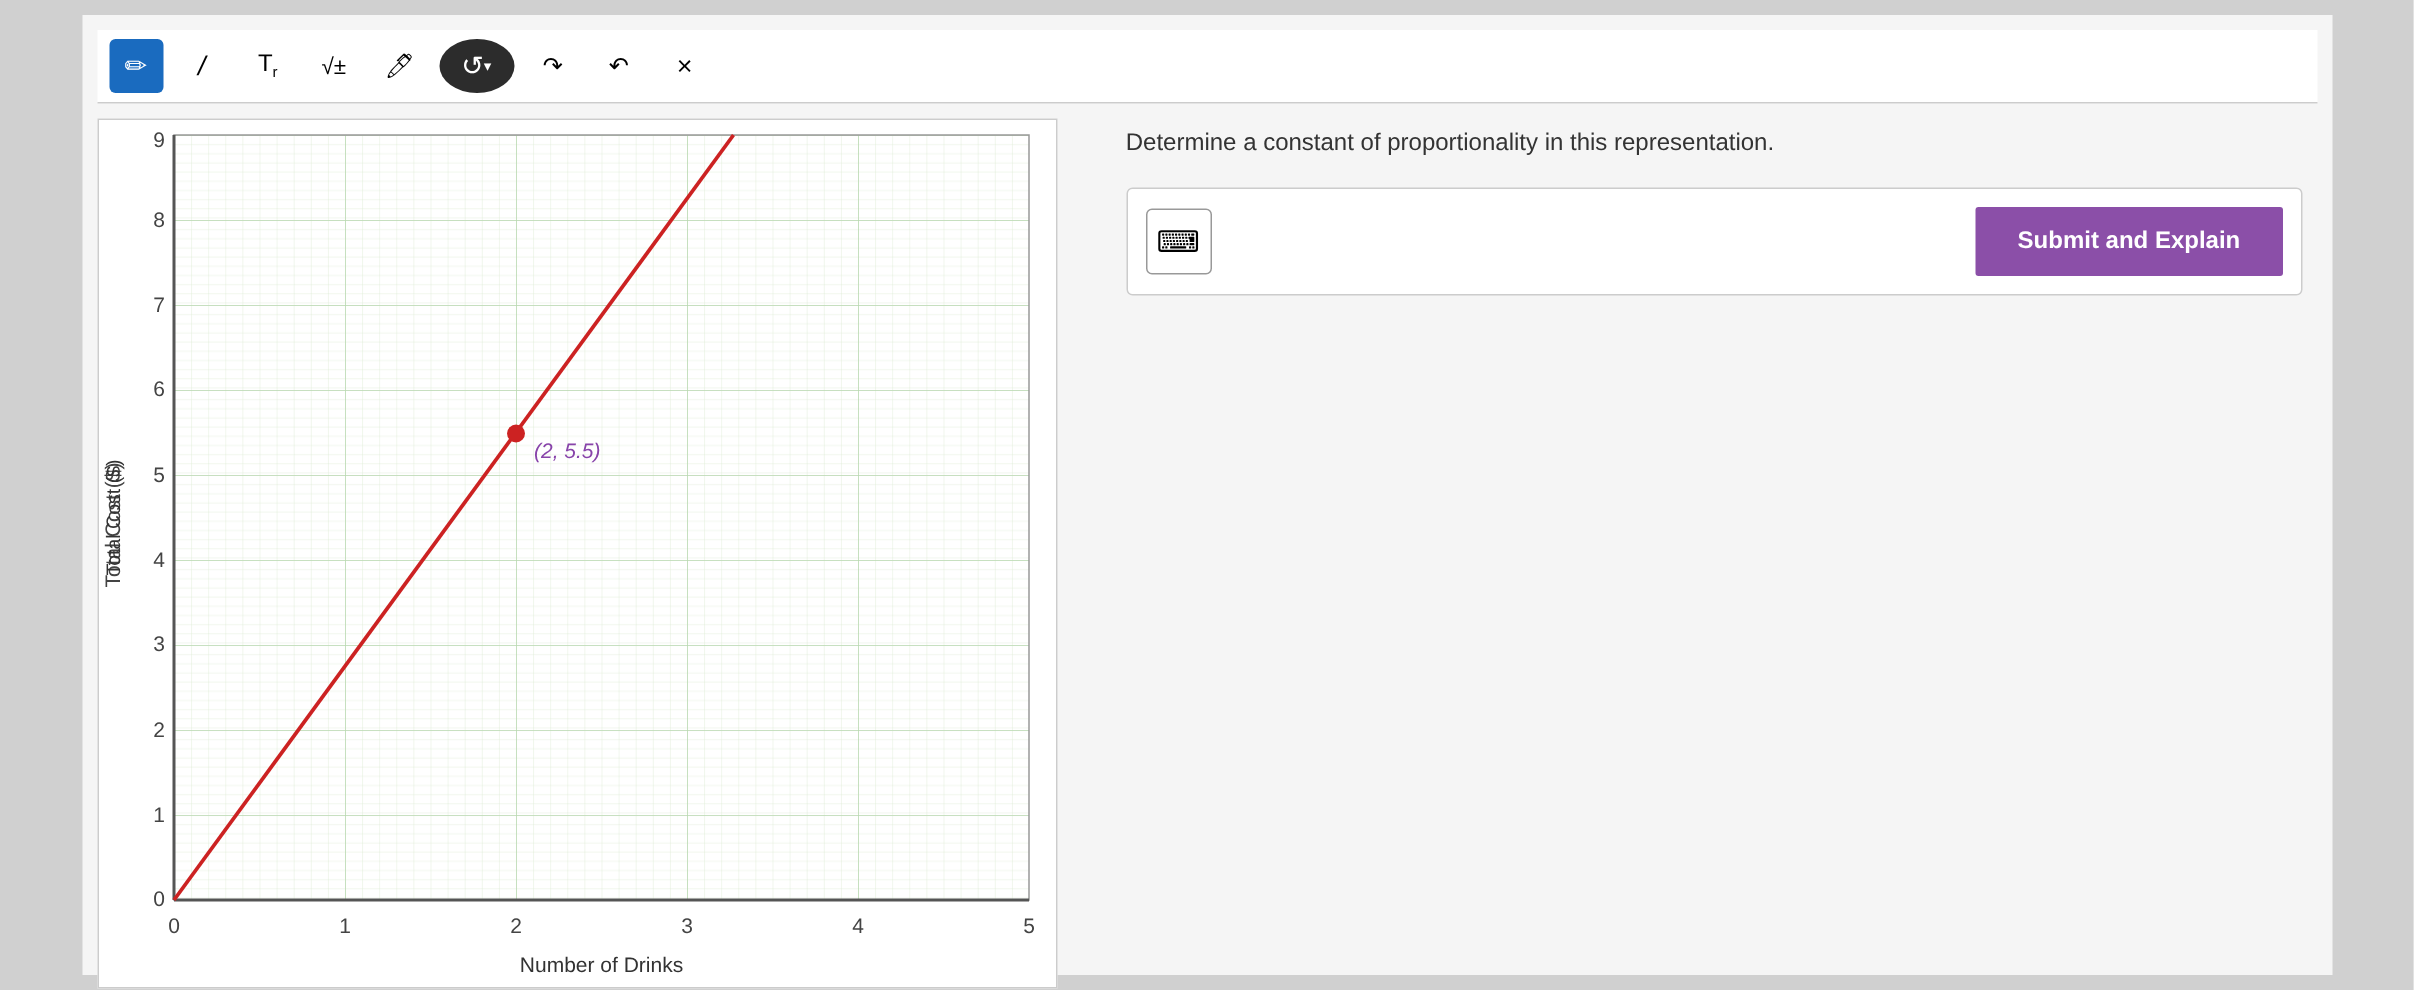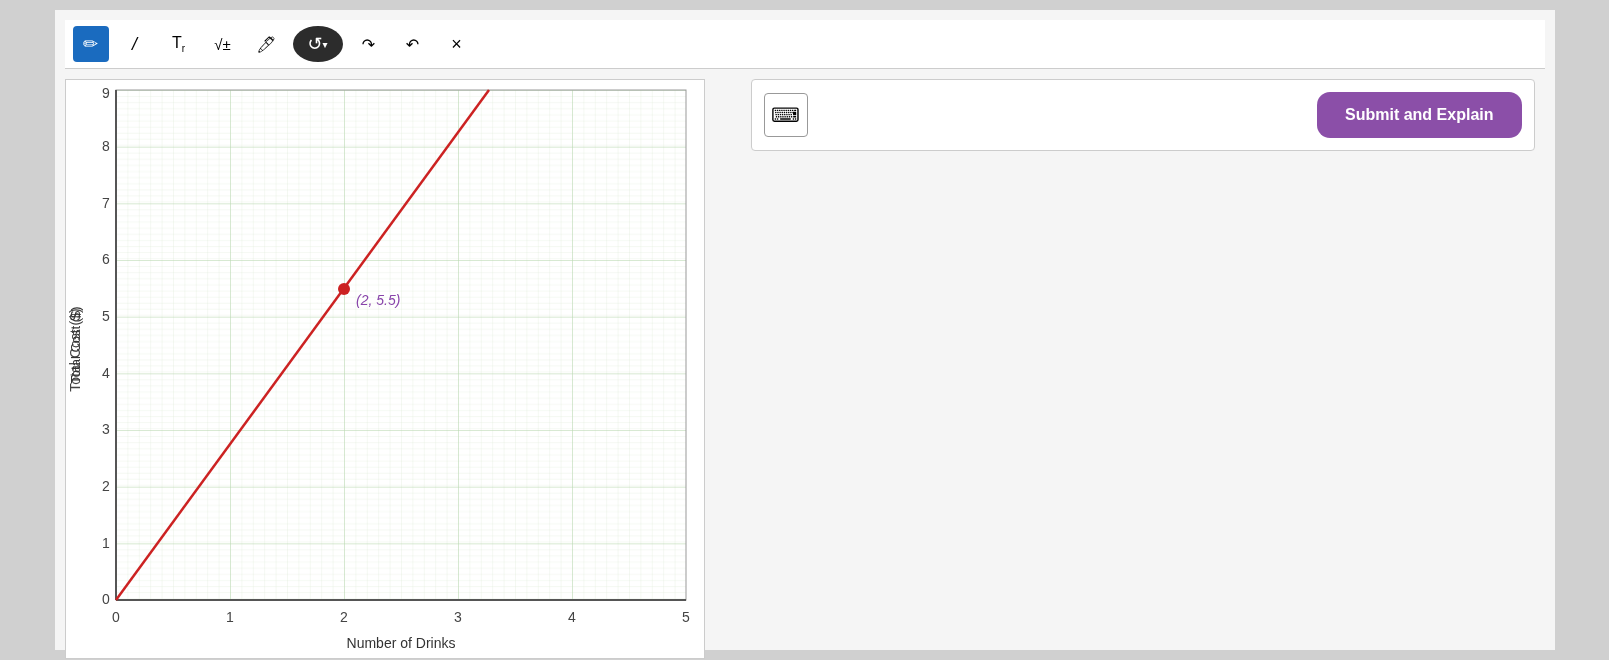--- a/index.html
+++ b/index.html
@@ -100,21 +100,21 @@
       justify-content: center;
       font-size: 20px;
     }
 
     .spacer { flex: 1; }
 
     .submit-btn {
       background: #8b4fa8;
       color: white;
       border: none;
-      border-radius: 13px;
+      border-radius: 2px;
       padding: 14px 28px;
       font-size: 16px;
       font-weight: 600;
       cursor: pointer;
       white-space: nowrap;
     }
 
     
     .graph-wrapper {
       position: relative;
@@ -212,20 +212,21 @@
 
           <text transform="translate(14, 270) rotate(-90)" text-anchor="middle" font-size="14" fill="#444">Total Cost ($)</text>
           <text transform="translate(14, 265) rotate(-90)" text-anchor="middle" font-size="13" fill="#333">Total Cost ($)</text>
 
           <text x="335" y="568" text-anchor="middle" font-size="14" fill="#333">Number of Drinks</text>
         </svg>
       </div>
     </div>
 
     <div class="right-section">
+      <div class="question-text">Determine a constant of proportionality in this representation.</div>
 
       <div class="answer-area">
         <button class="keyboard-icon-btn">
           <span>⌨</span>
         </button>
         <div class="spacer"></div>
         <button class="submit-btn">Submit and Explain</button>
       </div>
     </div>
   </div>

